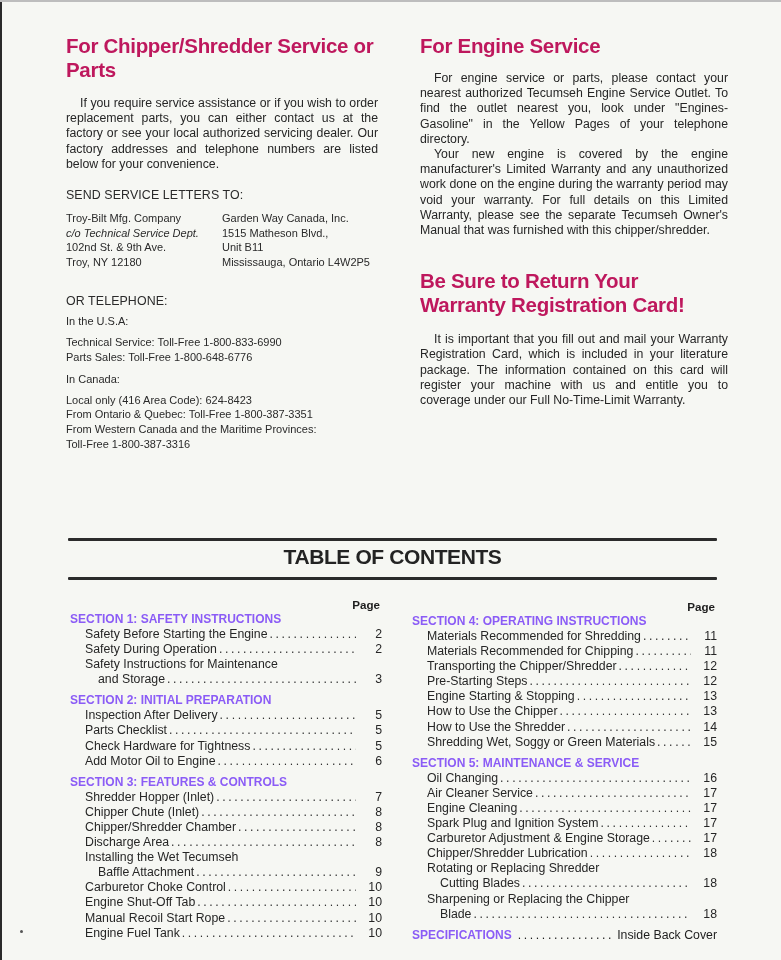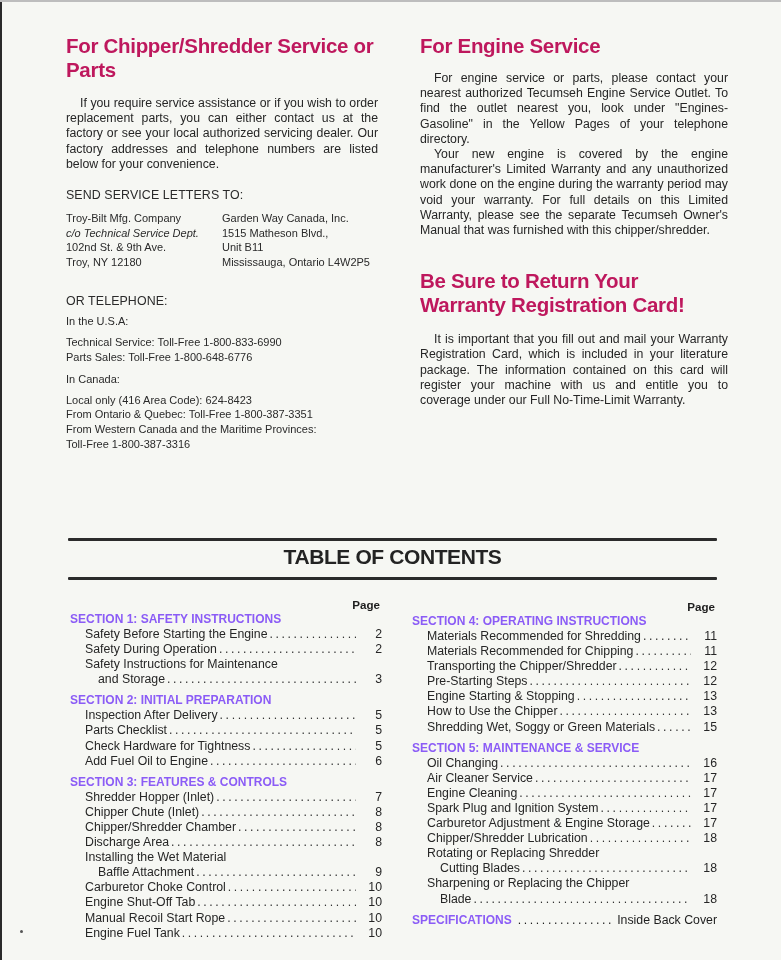--- a/index.html
+++ b/index.html
@@ -152,21 +152,21 @@
       <span class="lbl">Parts Checklist</span>
       <span class="dots"></span>
       <span class="pg">5</span>
     </div>
   <div class="row">
       <span class="lbl">Check Hardware for Tightness</span>
       <span class="dots"></span>
       <span class="pg">5</span>
     </div>
   <div class="row">
-      <span class="lbl">Add Fuel Oil to Engine</span>
+      <span class="lbl">Add Motor Oil to Engine</span>
       <span class="dots"></span>
       <span class="pg">6</span>
     </div>
 
   <div class="sec gap">SECTION 3: FEATURES &amp; CONTROLS</div>
   <div class="row">
       <span class="lbl">Shredder Hopper (Inlet)</span>
       <span class="dots"></span>
       <span class="pg">7</span>
     </div>
@@ -178,21 +178,21 @@
   <div class="row">
       <span class="lbl">Chipper/Shredder Chamber</span>
       <span class="dots"></span>
       <span class="pg">8</span>
     </div>
   <div class="row">
       <span class="lbl">Discharge Area</span>
       <span class="dots"></span>
       <span class="pg">8</span>
     </div>
-  <div class="row nopg"><span class="lbl">Installing the Wet Material</span></div>
+  <div class="row nopg"><span class="lbl">Installing the Wet Tecumseh</span></div>
   <div class="row cont">
       <span class="lbl">Baffle Attachment</span>
       <span class="dots"></span>
       <span class="pg">9</span>
     </div>
   <div class="row">
       <span class="lbl">Carburetor Choke Control</span>
       <span class="dots"></span>
       <span class="pg">10</span>
     </div>
@@ -239,20 +239,25 @@
     </div>
   <div class="row">
       <span class="lbl">Engine Starting &amp; Stopping</span>
       <span class="dots"></span>
       <span class="pg">13</span>
     </div>
   <div class="row">
       <span class="lbl">How to Use the Chipper</span>
       <span class="dots"></span>
       <span class="pg">13</span>
+    </div>
+  <div class="row">
+      <span class="lbl">How to Use the Shredder</span>
+      <span class="dots"></span>
+      <span class="pg">14</span>
     </div>
   <div class="row">
       <span class="lbl">Shredding Wet, Soggy or Green Materials</span>
       <span class="dots"></span>
       <span class="pg">15</span>
     </div>
 
   <div class="sec gap">SECTION 5: MAINTENANCE &amp; SERVICE</div>
   <div class="row">
       <span class="lbl">Oil Changing</span>

